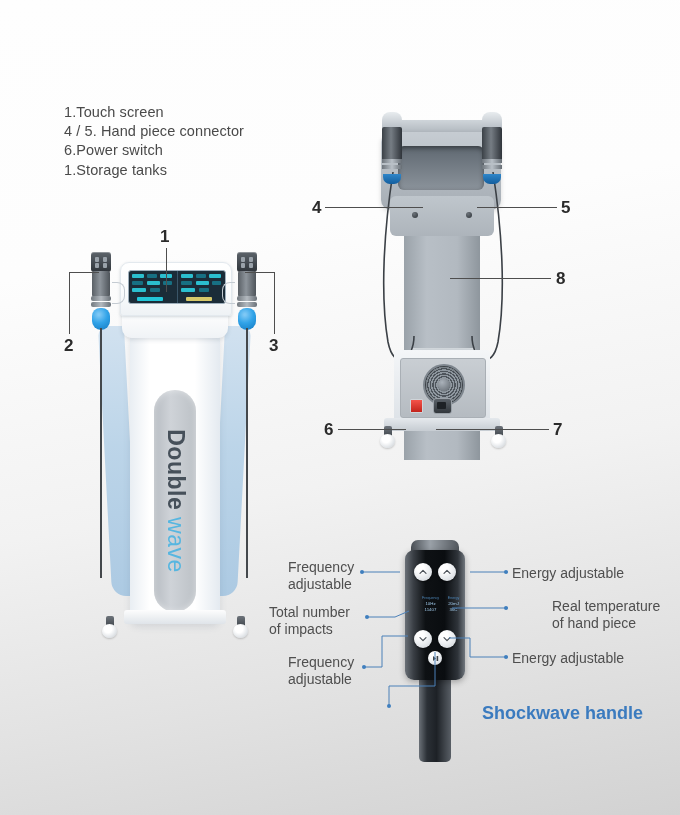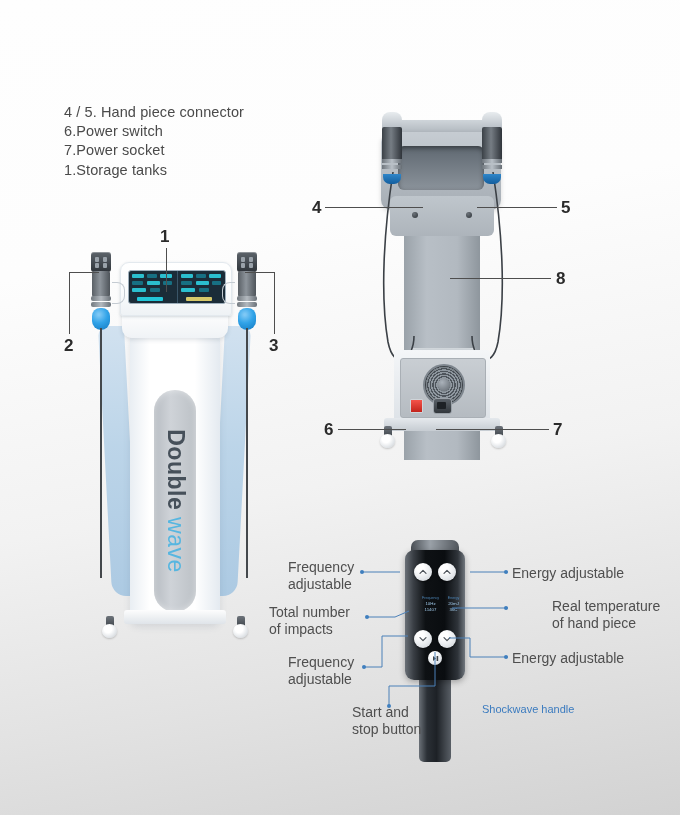--- a/index.html
+++ b/index.html
@@ -313,34 +313,35 @@
   }
   .hc.r { text-align: left; }
   .hc.l { text-align: left; }
   .dot {
     position: absolute; width: 4px; height: 4px; border-radius: 50%;
     background: #3f7fbe;
   }
   #handleLines { position: absolute; left: 0; top: 0; width: 680px; height: 815px; pointer-events: none; }
   .hlabel-blue {
     position: absolute;
-    font-size: 11px;
+    font-size: 18px;
     color: #3b7bbf;
     white-space: nowrap;
+    font-weight: bold;
   }
 </style>
 </head>
 <body>
 
 <div id="page">
 
   <div class="legend">
+    <div>1.Touch screen</div>
     <div>4 / 5. Hand piece connector</div>
     <div>6.Power switch</div>
-    <div>7.Power socket</div>
     <div>1.Storage tanks</div>
   </div>
 
   <div id="leftMachine">
 
     <div class="lm-wing l"></div>
     <div class="lm-wing r"></div>
 
     <div class="lm-column"></div>
 
@@ -590,21 +591,17 @@
     <div>Frequency</div>
     <div>adjustable</div>
   </div>
   <div class="dot" style="left:362px;top:665px;"></div>
 
   <div class="hc r" style="left:512px;top:650px;">
     <div>Energy adjustable</div>
   </div>
   <div class="dot" style="left:504px;top:655px;"></div>
 
-  <div class="hc l" style="left:352px;top:704px;">
-    <div>Start and</div>
-    <div>stop button</div>
-  </div>
   <div class="dot" style="left:387px;top:704px;"></div>
 
   <div class="hlabel-blue" style="left:482px;top:703px;">Shockwave handle</div>
 
 </div>
 
 </body></html>

